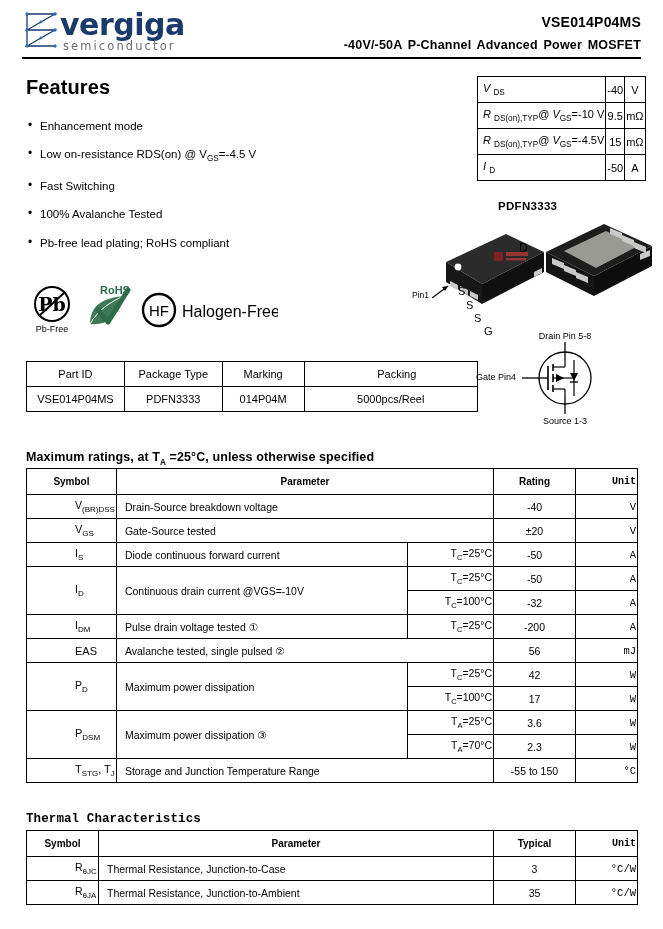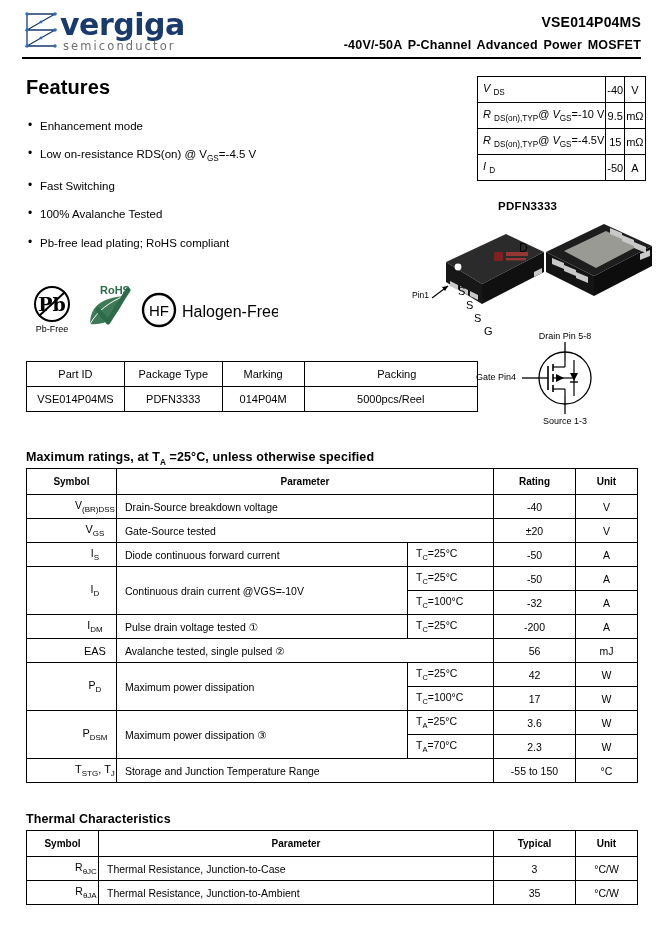--- a/index.html
+++ b/index.html
@@ -95,39 +95,39 @@
   .part-table .c1 { width: 98px; }
   .part-table .c2 { width: 98px; }
   .part-table .c3 { width: 82px; }
   .part-table .c4 { width: 174px; padding-left: 13px; }
 
   
   .sec-head {
     position: absolute; font-size: 12.5px; font-weight: bold; letter-spacing: 0.1px;
   }
   #maxratings-head { left: 26px; top: 450px; }
-  #thermal-head { left: 26px; top: 812px; }
+  #thermal-head { left: 26px; top: 812px; font-family: Liberation Mono, monospace; }
 
   
   .rate-table {
     position: absolute; left: 26px; border-collapse: collapse; width: 612px;
   }
   #max-table { top: 468px; }
   #th-table { top: 830px; }
   .rate-table th, .rate-table td {
     border: 1px solid #000; font-size: 10.5px; font-weight: normal;
   }
   .rate-table th { font-weight: bold; font-size: 10px; height: 26px; }
   .rate-table td { height: 24px; }
   .col-sym { width: 72px; text-align: center; }
   .col-par { text-align: left; padding-left: 8px; margin-top: 37px; }
-  .col-cond { width: 86px; text-align: left; padding-left: 8px; }
+  .col-cond { width: 86px; text-align: right; padding-left: 8px; }
   .col-rat { width: 82px; text-align: center; }
-  .col-unit { width: 62px; text-align: center; }
-  .sym-cell { text-align: center; font-size: 12px; padding-left: 48px; }
+  .col-unit { width: 62px; text-align: right; font-family: Liberation Mono, monospace; }
+  .sym-cell { text-align: left; font-size: 12px; padding-left: 48px; }
   .sym-cell .sb { font-size: 8px; vertical-align: sub; }
   .cond { white-space: nowrap; }
   .cond .sb { font-size: 7.5px; vertical-align: sub; }
 </style>
 </head>
 <body>
 
 <div class="page">
 
   <div class="header">

